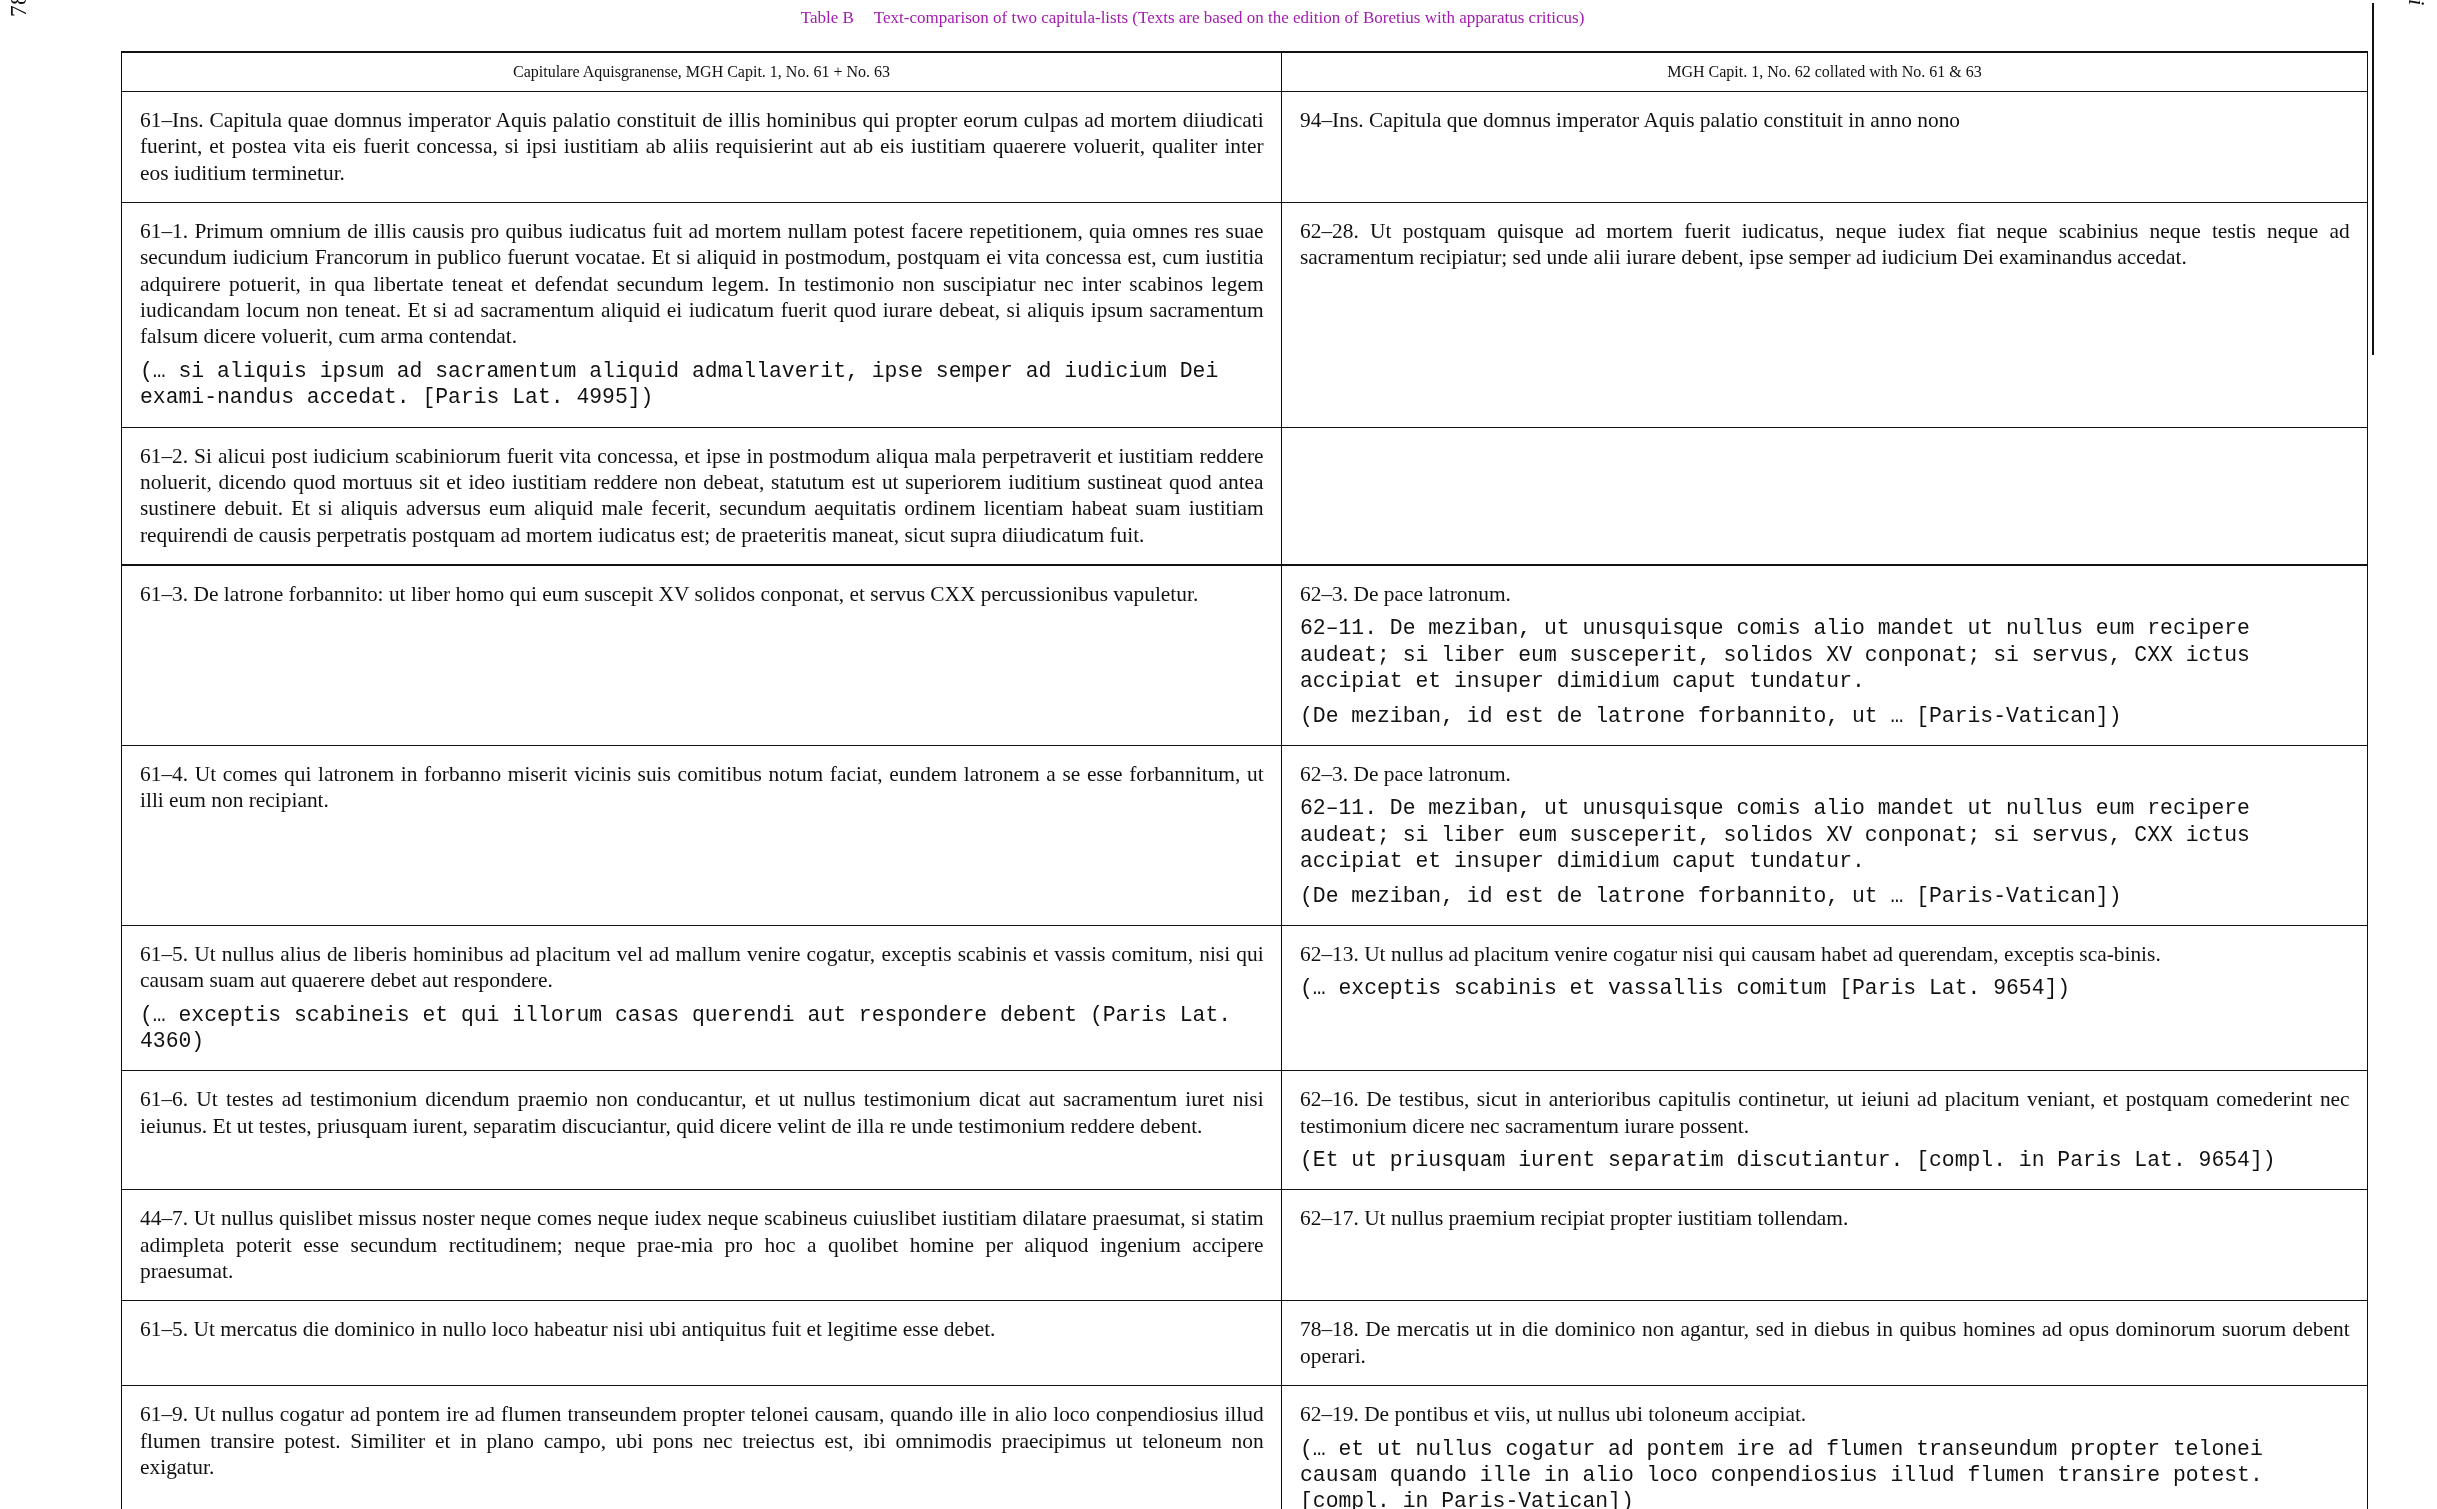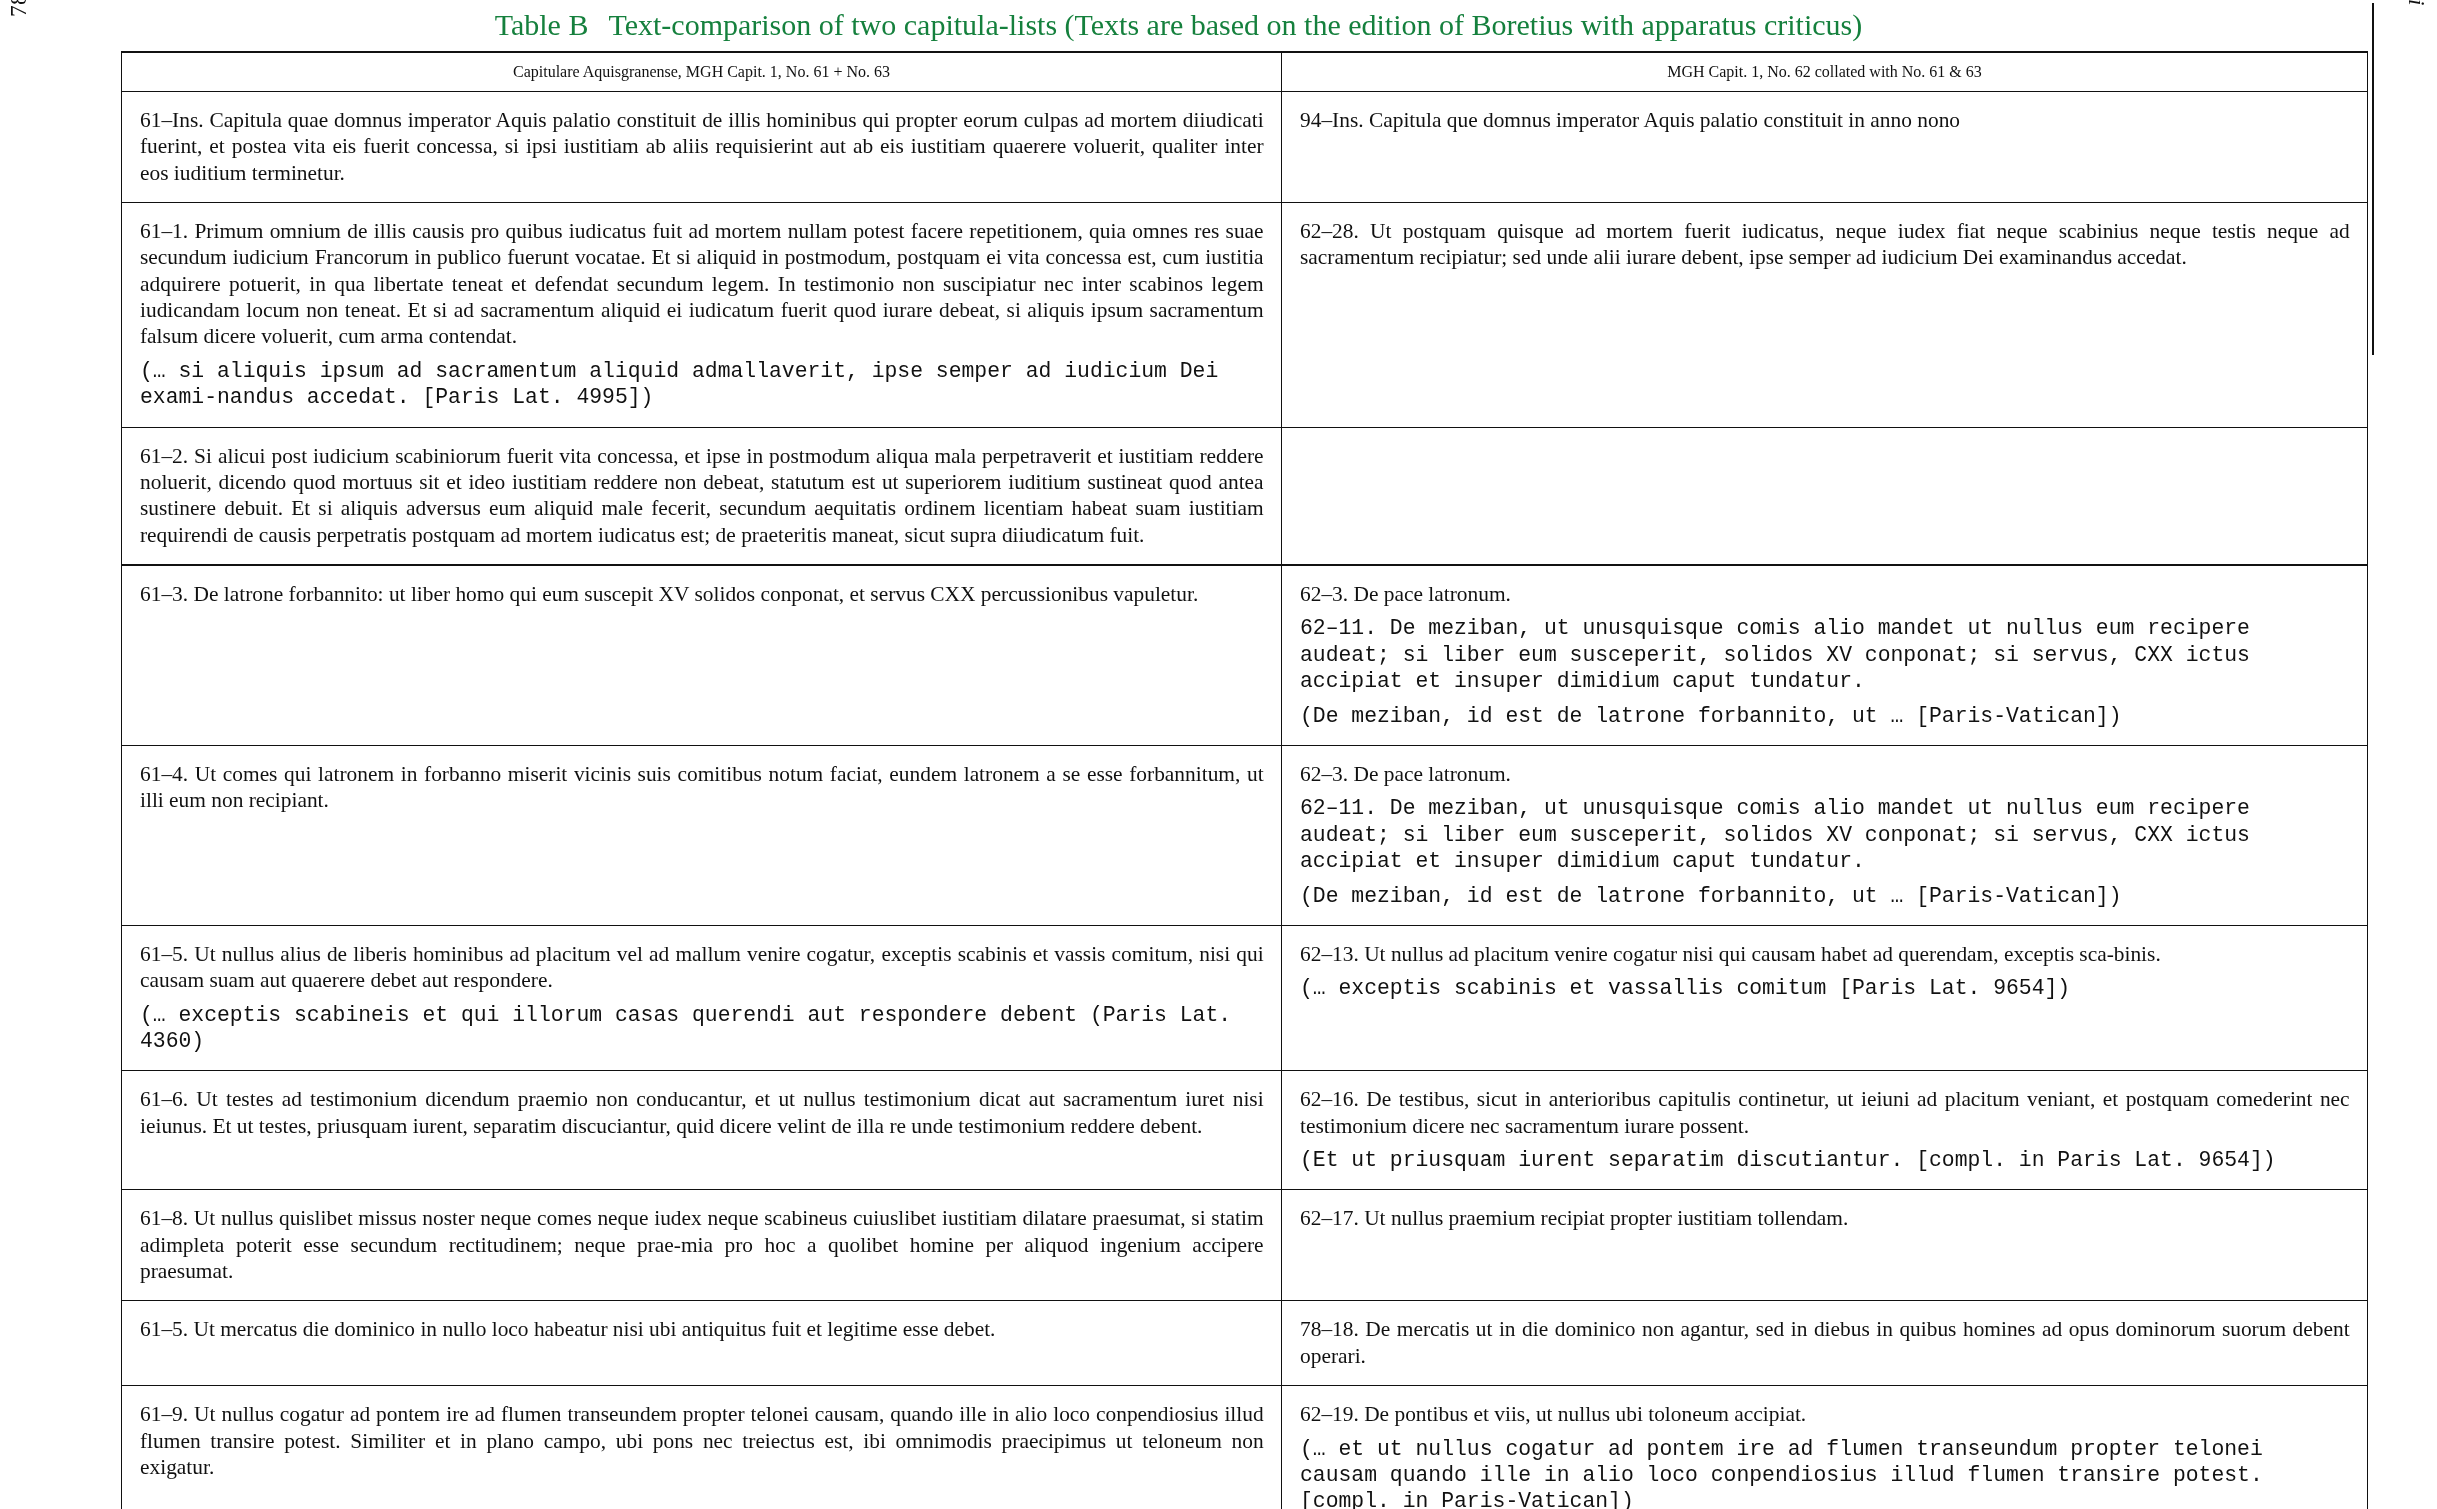--- a/index.html
+++ b/index.html
@@ -52,27 +52,27 @@
     top: 3.1px;
     right: 64px;
     width: 1.6px;
     height: 352px;
     background: #111;
   }
 
   .table-caption {
     position: absolute;
     top: 7.8px;
-    left: 118px;
+    left: 132px;
     width: 2121px;
     text-align: center;
-    font-size: 30px;
+    font-size: 17px;
     line-height: 1.15;
     white-space: nowrap;
-    color: #15803d;
+    color: #a21caf;
   }
   .table-caption .cap-label { margin-right: 20px; }
 
   
   #comparison-table {
     position: absolute;
     top: 51px;
     left: 121px;
     width: 2246px;
     border-collapse: collapse;
@@ -201,21 +201,21 @@
           <td>
             <p class="para">61–6. Ut testes ad testimonium dicendum praemio non conducantur, et ut nullus testimonium dicat aut sacramentum iuret nisi ieiunus. Et ut testes, priusquam iurent, separatim discuciantur, quid dicere velint de illa re unde testimonium reddere debent.</p>
           </td>
           <td>
             <p class="para">62–16. De testibus, sicut in anterioribus capitulis continetur, ut ieiuni ad placitum veniant, et postquam comederint nec testimonium dicere nec sacramentum iurare possent.</p>
             <p class="para apparatus">(Et ut priusquam iurent separatim discutiantur. [compl. in Paris Lat. 9654])</p>
           </td>
         </tr>
         <tr>
           <td>
-            <p class="para">61–8. Ut nullus quislibet missus noster neque comes neque iudex neque scabineus cuiuslibet iustitiam dilatare praesumat, si statim adimpleta poterit esse secundum rectitudinem; neque prae-mia pro hoc a quolibet homine per aliquod ingenium accipere praesumat.</p>
+            <p class="para">44–7. Ut nullus quislibet missus noster neque comes neque iudex neque scabineus cuiuslibet iustitiam dilatare praesumat, si statim adimpleta poterit esse secundum rectitudinem; neque prae-mia pro hoc a quolibet homine per aliquod ingenium accipere praesumat.</p>
           </td>
           <td>
             <p class="para">62–17. Ut nullus praemium recipiat propter iustitiam tollendam.</p>
           </td>
         </tr>
         <tr>
           <td>
             <p class="para">61–5. Ut mercatus die dominico in nullo loco habeatur nisi ubi antiquitus fuit et legitime esse debet.</p>
           </td>
           <td>

